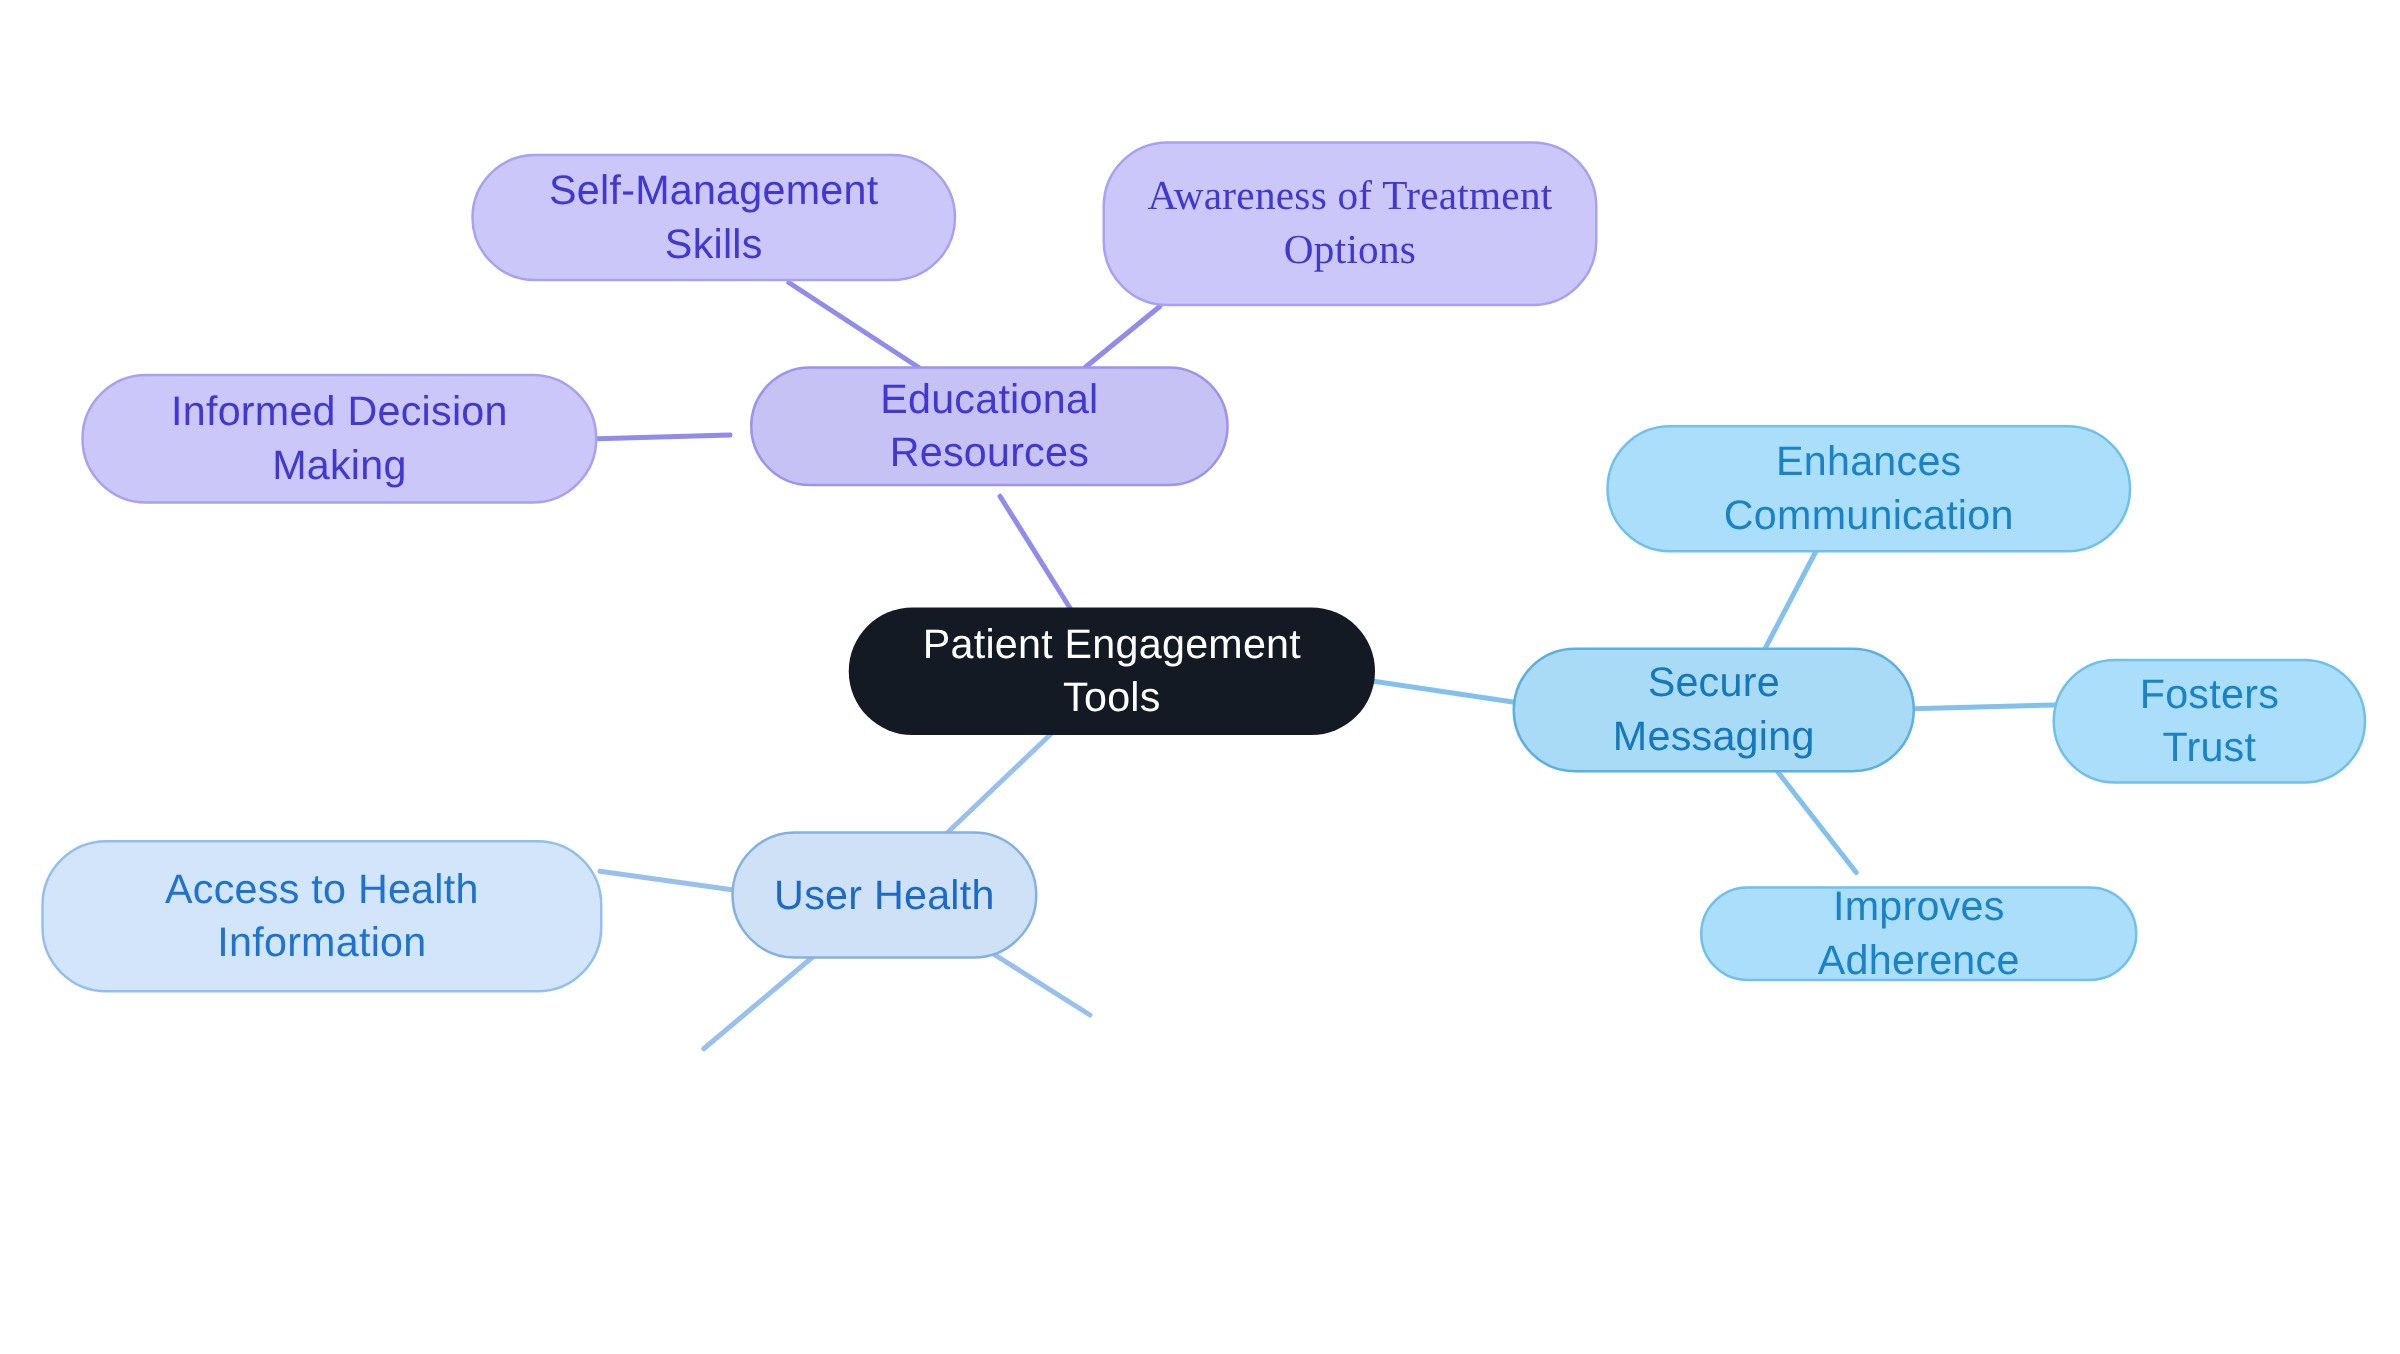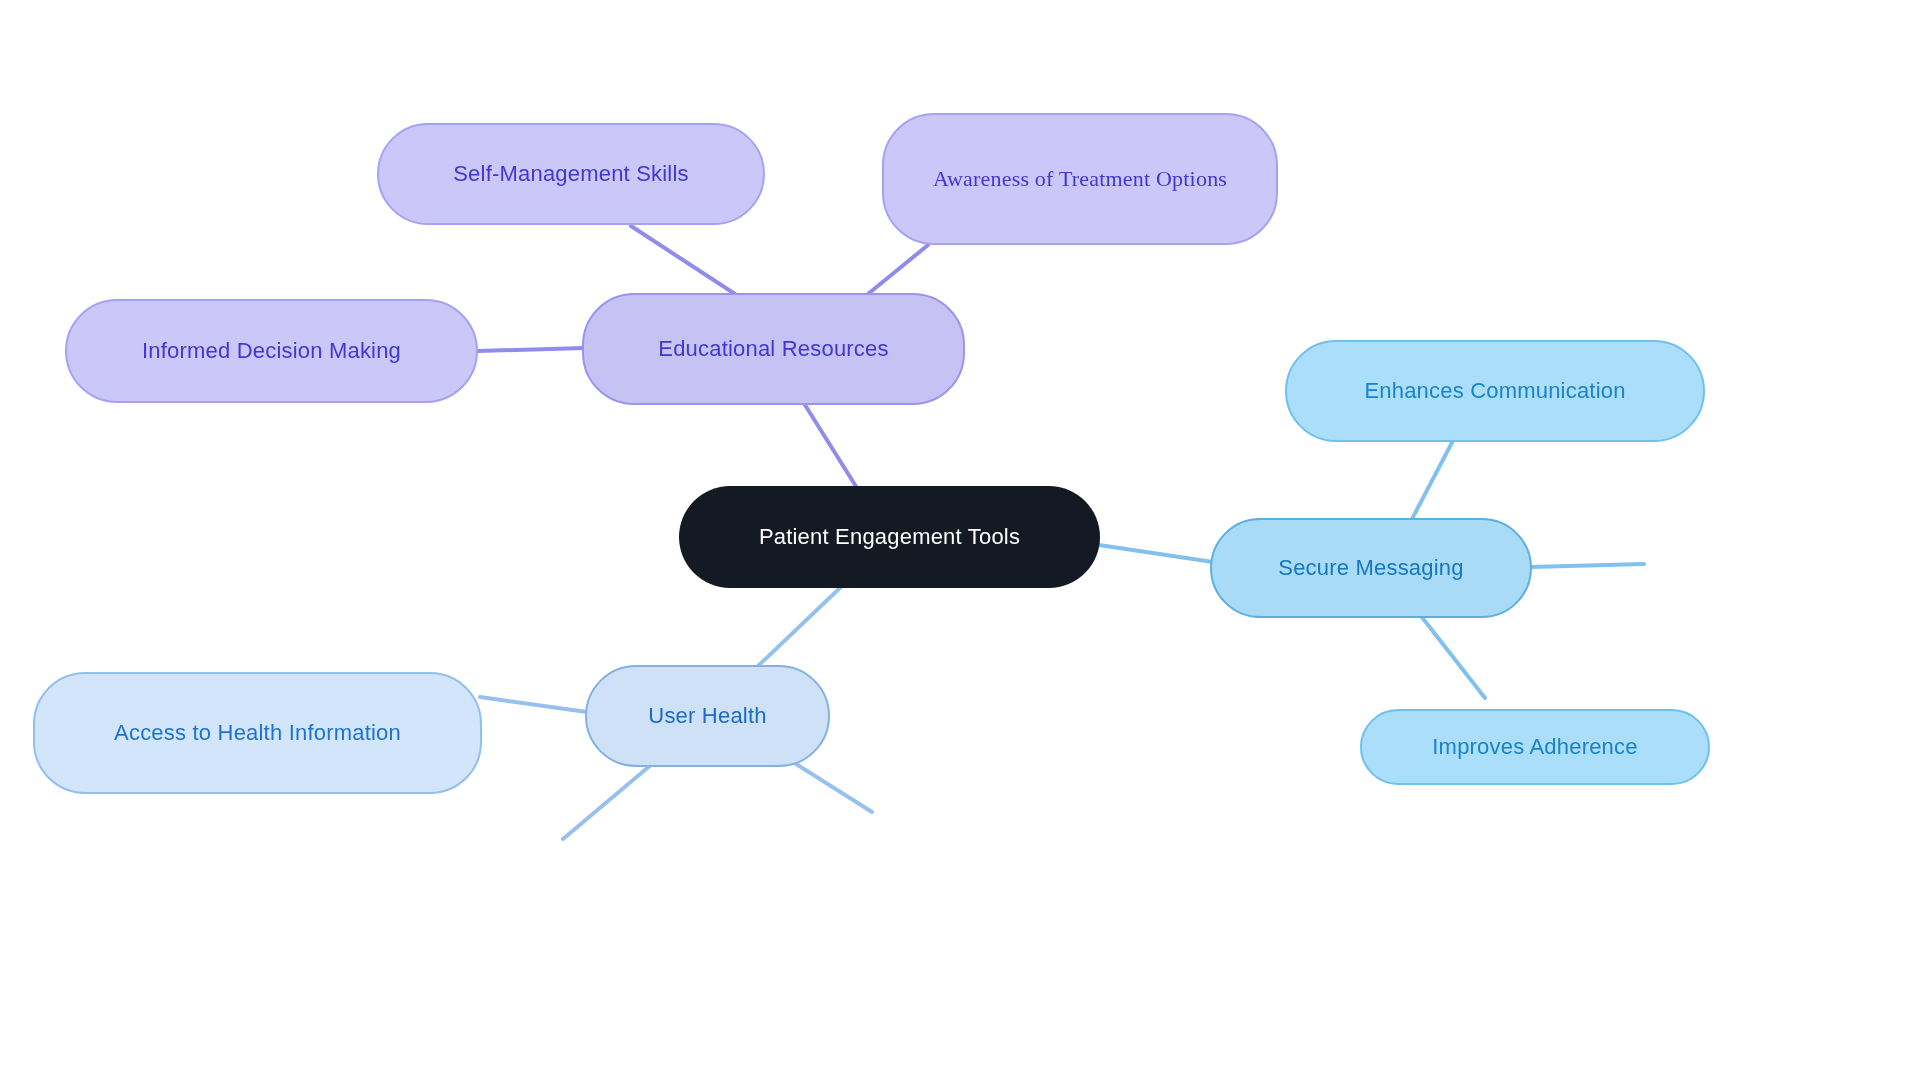--- a/index.html
+++ b/index.html
@@ -24,21 +24,21 @@
   }
   .node {
     position: absolute;
     box-sizing: border-box;
     display: flex;
     align-items: center;
     justify-content: center;
     text-align: center;
     border-radius: 52px;
     border: 2.5px solid transparent;
-    font-size: 22px;
+    font-size: 33px;
     line-height: 1.3;
     padding: 0 28px;
     letter-spacing: 0.2px;
     cursor: default;
   }
   .node.center {
     background: var(--center-fill);
     color: var(--center-text);
     border: none;
   }
@@ -99,25 +99,26 @@
     <line class="blue-line" x1="1421" y1="616" x2="1485" y2="698"></line>
 
     <line class="pale-line" x1="842" y1="586" x2="757" y2="667"></line>
     <line class="pale-line" x1="480" y1="697" x2="587" y2="712"></line>
     <line class="pale-line" x1="652" y1="764" x2="563" y2="839"></line>
     <line class="pale-line" x1="785" y1="757" x2="872" y2="812"></line>
   </svg>
 
   <div class="node center" style="left:679px; top:486px; width:421px; height:102px;">Patient Engagement Tools</div>
 
-  <div class="node purple-main" style="left:582px; top:293px; width:383px; height:112px;">Educational Resources</div>
+  <div class="node purple-main" style="left:600px; top:293px; width:383px; height:96px;">Educational Resources</div>
   <div class="node purple" style="left:377px; top:123px; width:388px; height:102px;">Self-Management Skills</div>
   <div class="node purple" style="left:882px; top:113px; width:396px; height:132px;font-family:Liberation Serif, serif;">Awareness of Treatment Options</div>
   <div class="node purple" style="left:65px; top:299px; width:413px; height:104px;">Informed Decision Making</div>
 
   <div class="node blue-main" style="left:1210px; top:518px; width:322px; height:100px;">Secure Messaging</div>
   <div class="node blue" style="left:1285px; top:328px; width:420px; height:102px;">Enhances Communication</div>
+  <div class="node blue" style="left:1642px; top:515px; width:251px; height:100px;">Fosters Trust</div>
   <div class="node blue" style="left:1360px; top:697px; width:350px; height:76px;">Improves Adherence</div>
 
   <div class="node pale-main" style="left:585px; top:665px; width:245px; height:102px;">User Health</div>
   <div class="node pale" style="left:33px; top:632px; width:449px; height:122px;margin-top:40px;">Access to Health Information</div>
 
 </div>
 
 </body></html>

